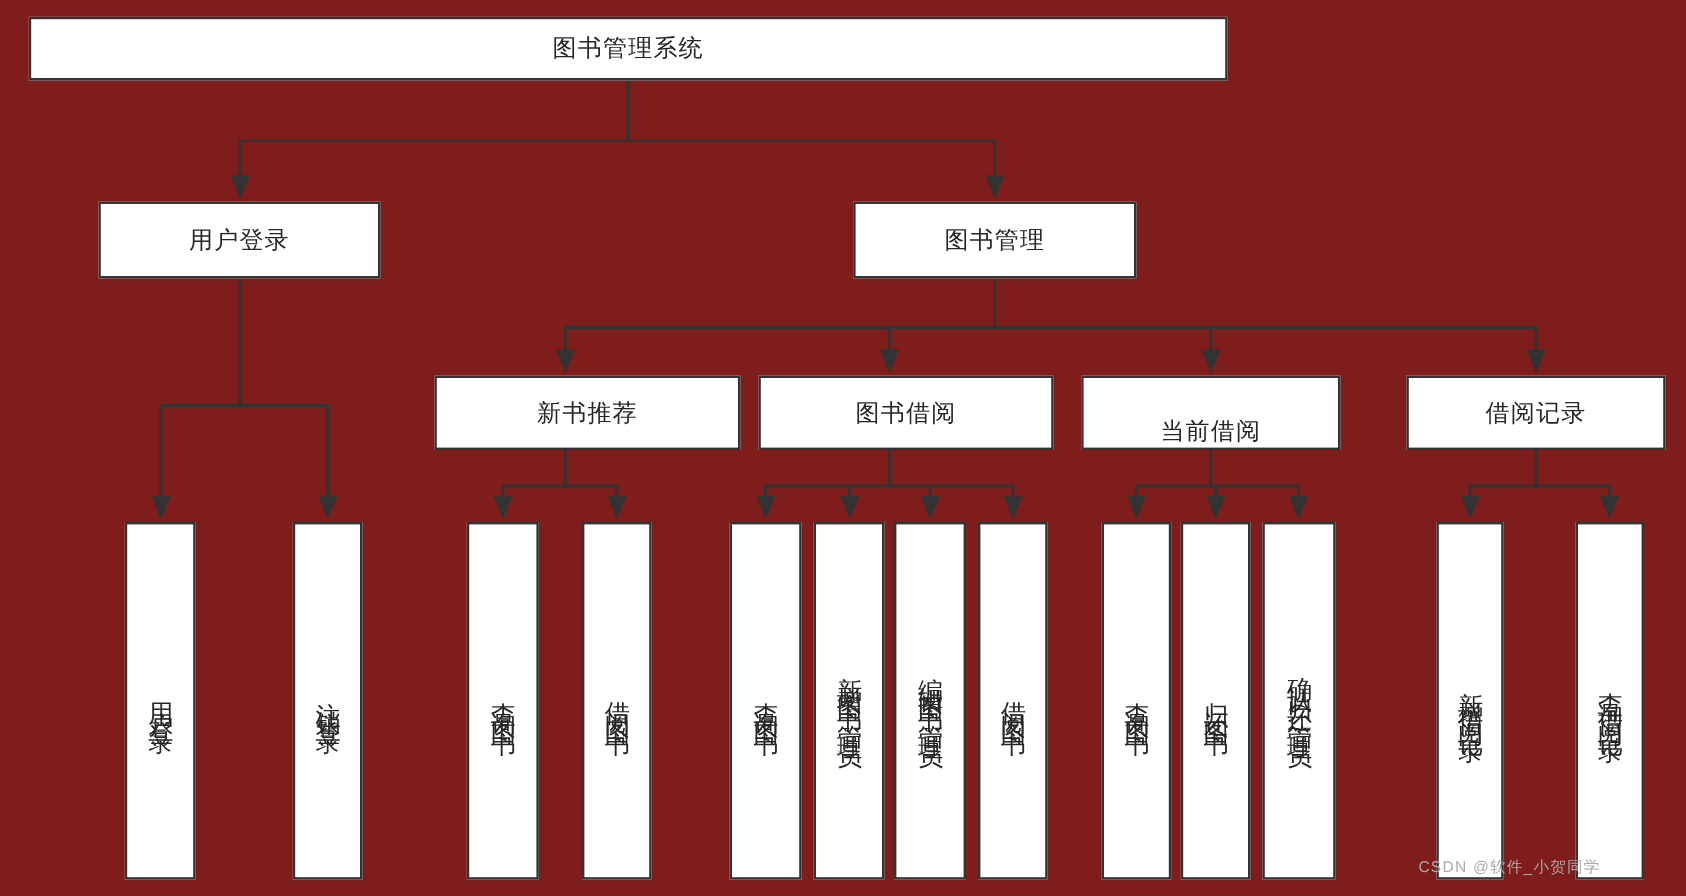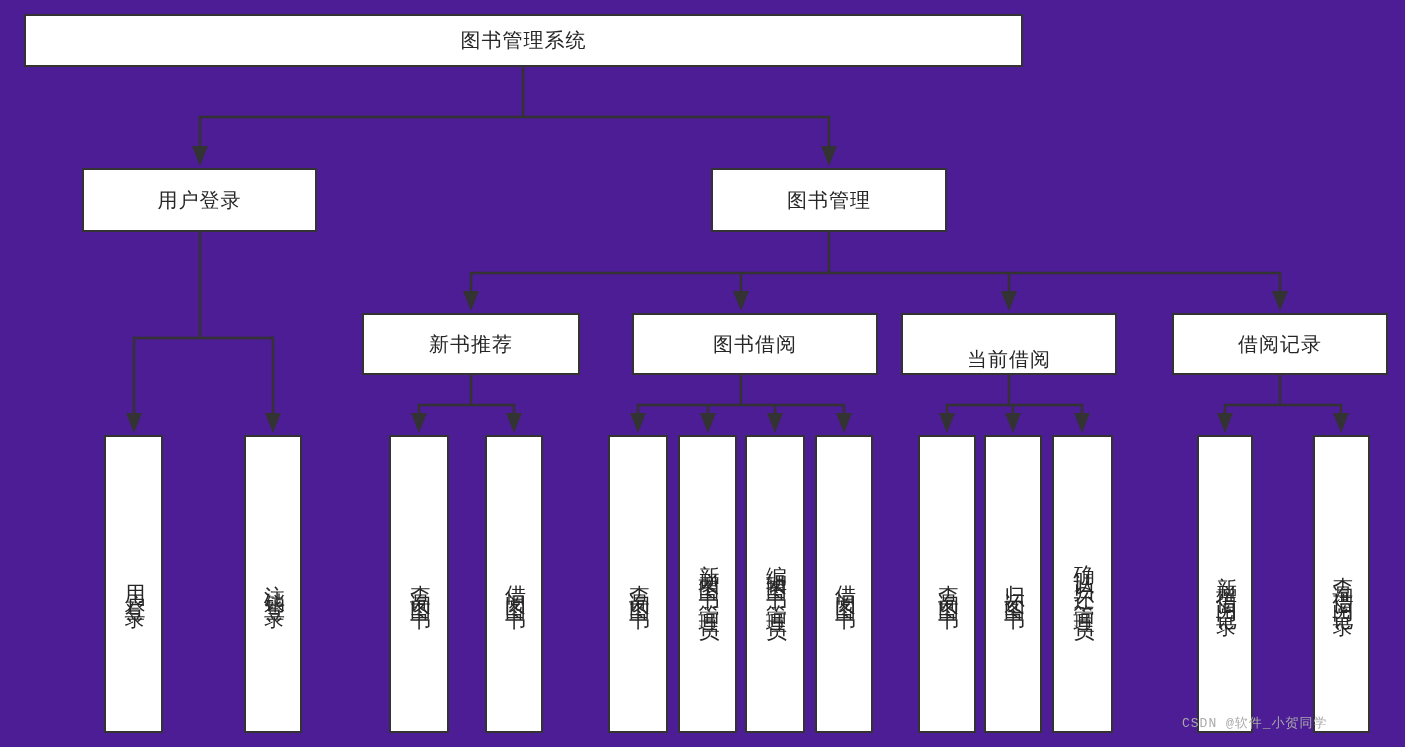--- a/index.html
+++ b/index.html
@@ -1,18 +1,18 @@
 <!DOCTYPE html>
 <html><head>
 <meta charset="utf-8">
 <style>
   html,body{margin:0;padding:0;background:#ffffff;}
   #canvas{
-    position:relative;width:1405px;height:747px;background:#4c1d95;
-    font-family:Liberation Mono, monospace;overflow:hidden;
+    position:relative;width:1405px;height:747px;background:#7f1d1d;
+    font-family:Liberation Sans, sans-serif;overflow:hidden;
   }
   #connectors{position:absolute;left:0;top:0;width:1405px;height:747px;z-index:1;}
   .node{
     position:absolute;box-sizing:border-box;background:#ffffff;
     border:2.5px solid #333333;display:flex;align-items:center;justify-content:center;
     color:#262626;font-size:20px;z-index:2;letter-spacing:1px;
   }
   .vnode{
     position:absolute;box-sizing:border-box;background:#ffffff;
     border:2.5px solid #333333;display:flex;align-items:center;justify-content:center;
@@ -65,21 +65,21 @@
     <span>图书管理系统</span>
   </div>
 
   <div class="node" style="left:82px;top:168px;width:235px;height:64px;">
     <span>用户登录</span>
   </div>
   <div class="node" style="left:711px;top:168px;width:236px;height:64px;">
     <span>图书管理</span>
   </div>
 
-  <div class="node" style="left:362px;top:313px;width:218px;height:62px;">
+  <div class="node" style="left:362px;top:313px;width:255px;height:62px;">
     <span>新书推荐</span>
   </div>
   <div class="node" style="left:632px;top:313px;width:246px;height:62px;">
     <span>图书借阅</span>
   </div>
   <div class="node" style="left:901px;top:313px;width:216px;height:62px;align-items:flex-end;">
     <span>当前借阅</span>
   </div>
   <div class="node" style="left:1172px;top:313px;width:216px;height:62px;">
     <span>借阅记录</span>

